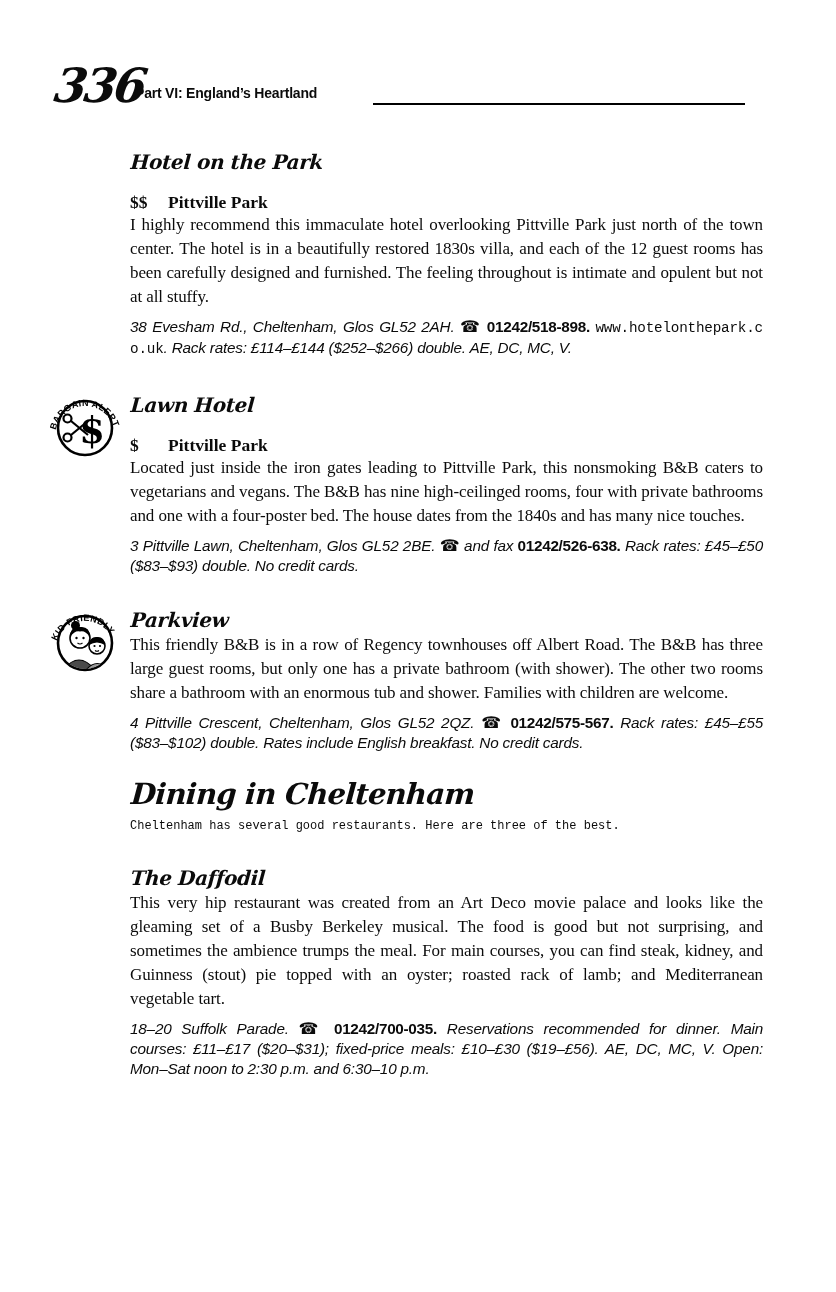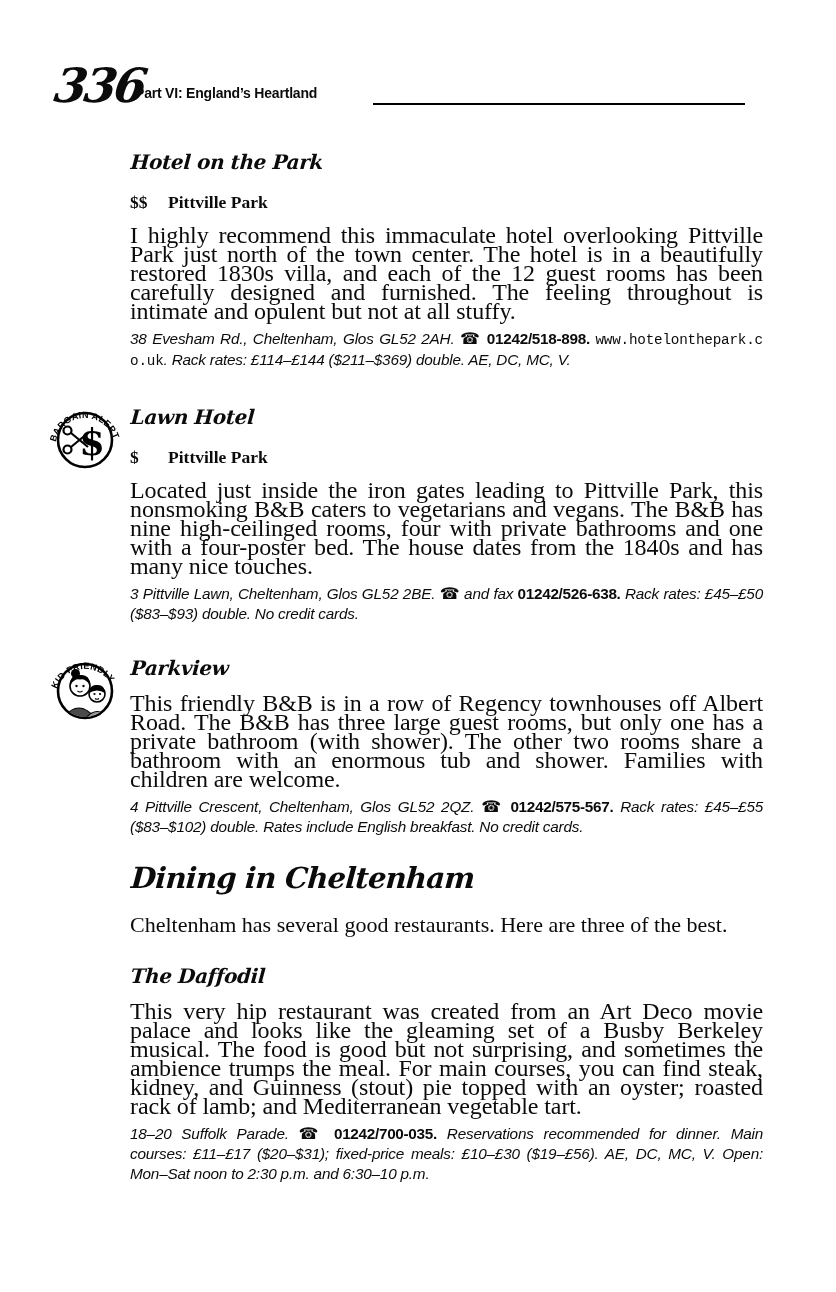--- a/index.html
+++ b/index.html
@@ -34,21 +34,21 @@
     font-family:"DejaVu Serif", serif; font-style:italic; font-weight:700;
     font-size:20px; line-height:24px; letter-spacing:-0.4px;
     transform:skewX(-4deg); transform-origin:left bottom;
   }
   .price-line {
     margin-top:18px; font-family:"Liberation Serif", serif;
     font-weight:700; font-size:17.5px; line-height:20px;
   }
   .price { display:inline-block; width:38px; }
   .desc {
-    margin-top:14px; font-size:24px; line-height:19px;
+    margin-top:1px; font-size:17px; line-height:24px;
     text-align:justify; letter-spacing:-0.1px;
   }
   .info {
     margin-top:8px; font-family:"Liberation Sans", sans-serif;
     font-style:italic; font-size:15.3px; line-height:20px;
     text-align:justify; letter-spacing:-0.2px;
   }
   .info .phone-glyph { font-style:normal; font-size:16px; }
   .info .phone { font-weight:700; font-style:normal; letter-spacing:-0.3px; }
   .info .url {
@@ -59,21 +59,21 @@
   .l-gap-2 { margin-top:34px; }
   .l-gap-3 { margin-top:32px; }
 
   
   .section-title {
     margin-top:24px;
     font-family:"DejaVu Serif", serif; font-style:italic; font-weight:700;
     font-size:29px; line-height:34px; letter-spacing:-0.8px;
     transform:skewX(-4deg); transform-origin:left bottom;
   }
-  .section-intro { margin-top:19px; font-size:22px; line-height:21.5px; }
+  .section-intro { margin-top:5px; font-size:12px; line-height:21.5px;font-family:Liberation Mono, monospace; }
   .restaurant { margin-top:28px; }
 
   
   .badge { position:absolute; left:-80px; top:-8px; width:70px; height:74px; }
   .arc-text { font-family:"Liberation Sans", sans-serif; font-weight:700; font-size:9px; letter-spacing:0.4px; fill:#000; }
   .dollar-glyph { font-family:"DejaVu Serif", serif; font-weight:700; font-size:37px; fill:#000; text-anchor:middle; }
 </style>
 </head>
 <body>
 
@@ -88,21 +88,21 @@
   <main class="content">
 
     <section class="listing">
       <h3 class="listing-name">Hotel on the Park</h3>
       <p class="price-line"><span class="price">$$</span><span>Pittville Park</span></p>
       <p class="desc">I highly recommend this immaculate hotel overlooking Pittville Park just north of the town center. The hotel is in a beautifully restored 1830s villa, and each of the 12 guest rooms has been carefully designed and furnished. The feeling throughout is intimate and opulent but not at all stuffy.</p>
       <p class="info">
         <span>38 Evesham Rd., Cheltenham, Glos GL52 2AH.</span>
         <span class="phone-glyph">☎</span>
         <span class="phone">01242/518-898.</span>
-        <span class="url">www.hotelonthepark.co.uk</span><span>. Rack rates: £114–£144 ($211–$369) double. AE, DC, MC, V.</span>
+        <span class="url">www.hotelonthepark.co.uk</span><span>. Rack rates: £114–£144 ($252–$266) double. AE, DC, MC, V.</span>
       </p>
     </section>
 
     <section class="listing l-gap-2">
       <svg class="badge" viewBox="0 0 70 74">
         <defs>
           <path id="arc-bargain" d="M 5,51 A 30,30 0 1 1 65,51" fill="none"></path>
         </defs>
         <circle cx="35" cy="43" r="27" fill="#ffffff" stroke="#000000" stroke-width="2.6"></circle>
         <text class="arc-text"><textPath href="#arc-bargain" startOffset="6">BARGAIN ALERT</textPath></text>

